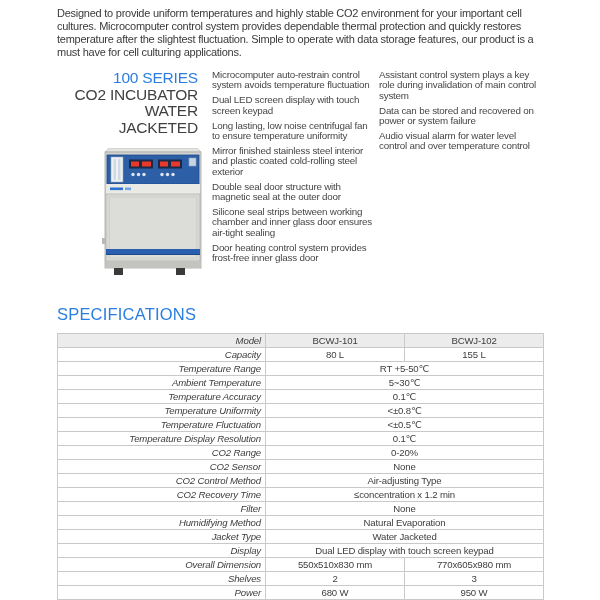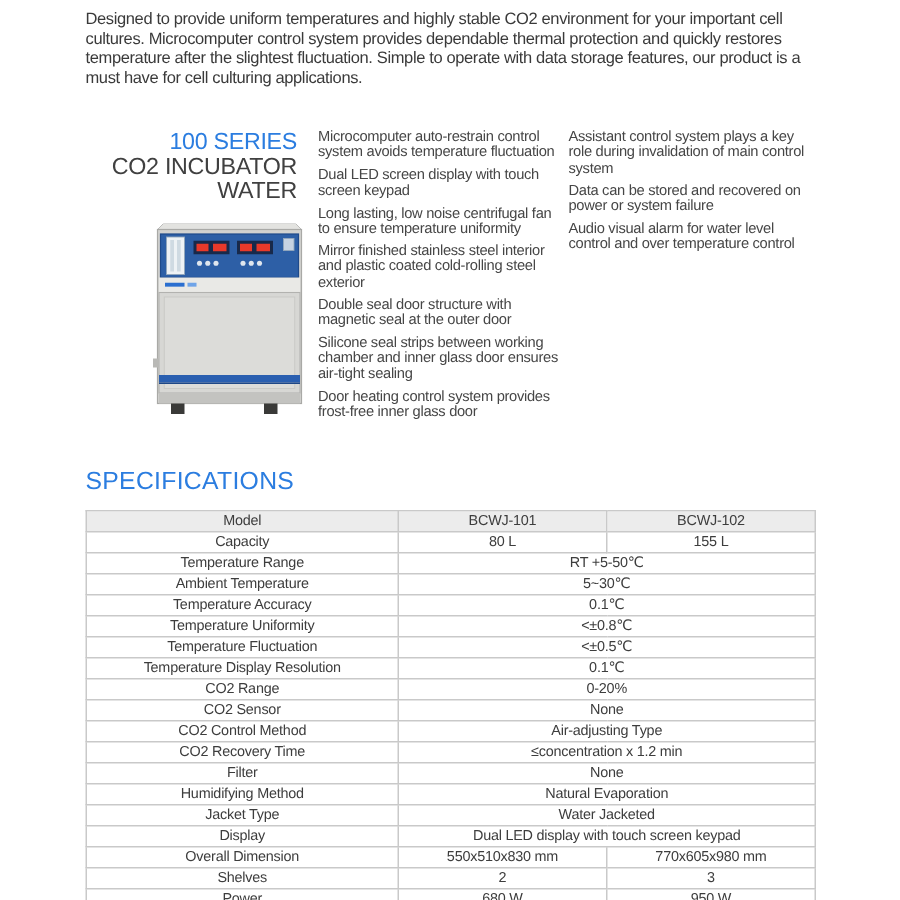--- a/index.html
+++ b/index.html
@@ -2,59 +2,60 @@
 <html><head>
 <meta charset="utf-8">
 <style>
   * { margin:0; padding:0; box-sizing:border-box; }
   html,body { width:600px; height:600px; overflow:hidden; background:#ffffff;
     font-family:"Liberation Sans","DejaVu Sans",sans-serif; color:#3d3d3d; }
   .content { margin:0 57px; width:486px; }
 
   .intro { padding-top:7px; font-size:11px; line-height:13px; letter-spacing:-0.25px; color:#3a3a3a; }
 
-  .product-section { display:flex; margin-top:28px; }
+  .product-section { display:flex; margin-top:11px; }
   .title-col { width:141px; flex:none; }
   .title-block { text-align:right; }
   .series-title { font-size:15.5px; line-height:16.5px; color:#2b7de0; font-weight:400; letter-spacing:-0.2px; }
   .subtitle-line { font-size:15.5px; line-height:16.5px; color:#404040; letter-spacing:-0.2px; }
   .machine-wrap { margin-top:12px; margin-left:45px; width:102px; height:130px; }
 
   .features-col-1 { width:163px; flex:none; margin-left:14px; }
   .features-col-2 { width:166px; flex:none; margin-left:4px; }
   .feature-item { font-size:9.8px; line-height:10.4px; letter-spacing:-0.2px;
     color:#464646; margin-bottom:4.5px; }
 
   .spec-heading { margin-top:28px; font-size:16.5px; line-height:17px; color:#2b7de0;
     font-weight:400; letter-spacing:0.2px; }
 
   table.spec-table { margin-top:10px; width:486px; border-collapse:collapse; table-layout:fixed; }
   .spec-table td, .spec-table th { border:1px solid #c9c9c9; font-size:9.6px; font-weight:400;
     height:14px; padding:0 4px; letter-spacing:-0.15px; color:#3d3d3d; overflow:hidden; white-space:nowrap; }
   .spec-table col.c1 { width:208px; }
   .spec-table col.c2 { width:139px; }
   .spec-table col.c3 { width:139px; }
-  .spec-table .lbl { text-align:center; }
+  .spec-table .lbl { text-align:right;font-style:italic; }
   .spec-table .val { text-align:center; }
   .spec-table tr.hdr td { background:#ececec; }
 </style>
 </head>
 <body>
 
 <div class="content">
 
   <p class="intro">Designed to provide uniform temperatures and highly stable CO2 environment for your important cell cultures. Microcomputer control system provides dependable thermal protection and quickly restores temperature after the slightest fluctuation. Simple to operate with data storage features, our product is a must have for cell culturing applications.</p>
 
   <div class="product-section">
 
     <div class="title-col">
       <div class="title-block">
         <div class="series-title">100 SERIES</div>
         <div class="subtitle-line">CO2 INCUBATOR</div>
         <div class="subtitle-line">WATER</div>
+        <div class="subtitle-line">JACKETED</div>
       </div>
 
       <div class="machine-wrap">
         <svg width="102" height="130" viewBox="0 0 102 130" xmlns="http://www.w3.org/2000/svg">
 
           <polygon points="7,0 95,0 99,4 3,4" fill="#e3e3e0" stroke="#b7b7b4" stroke-width="0.6"></polygon>
 
           <rect x="3" y="4" width="96" height="116" fill="#d2d2d0" stroke="#a9a9a6" stroke-width="0.8"></rect>
 
           <g>

